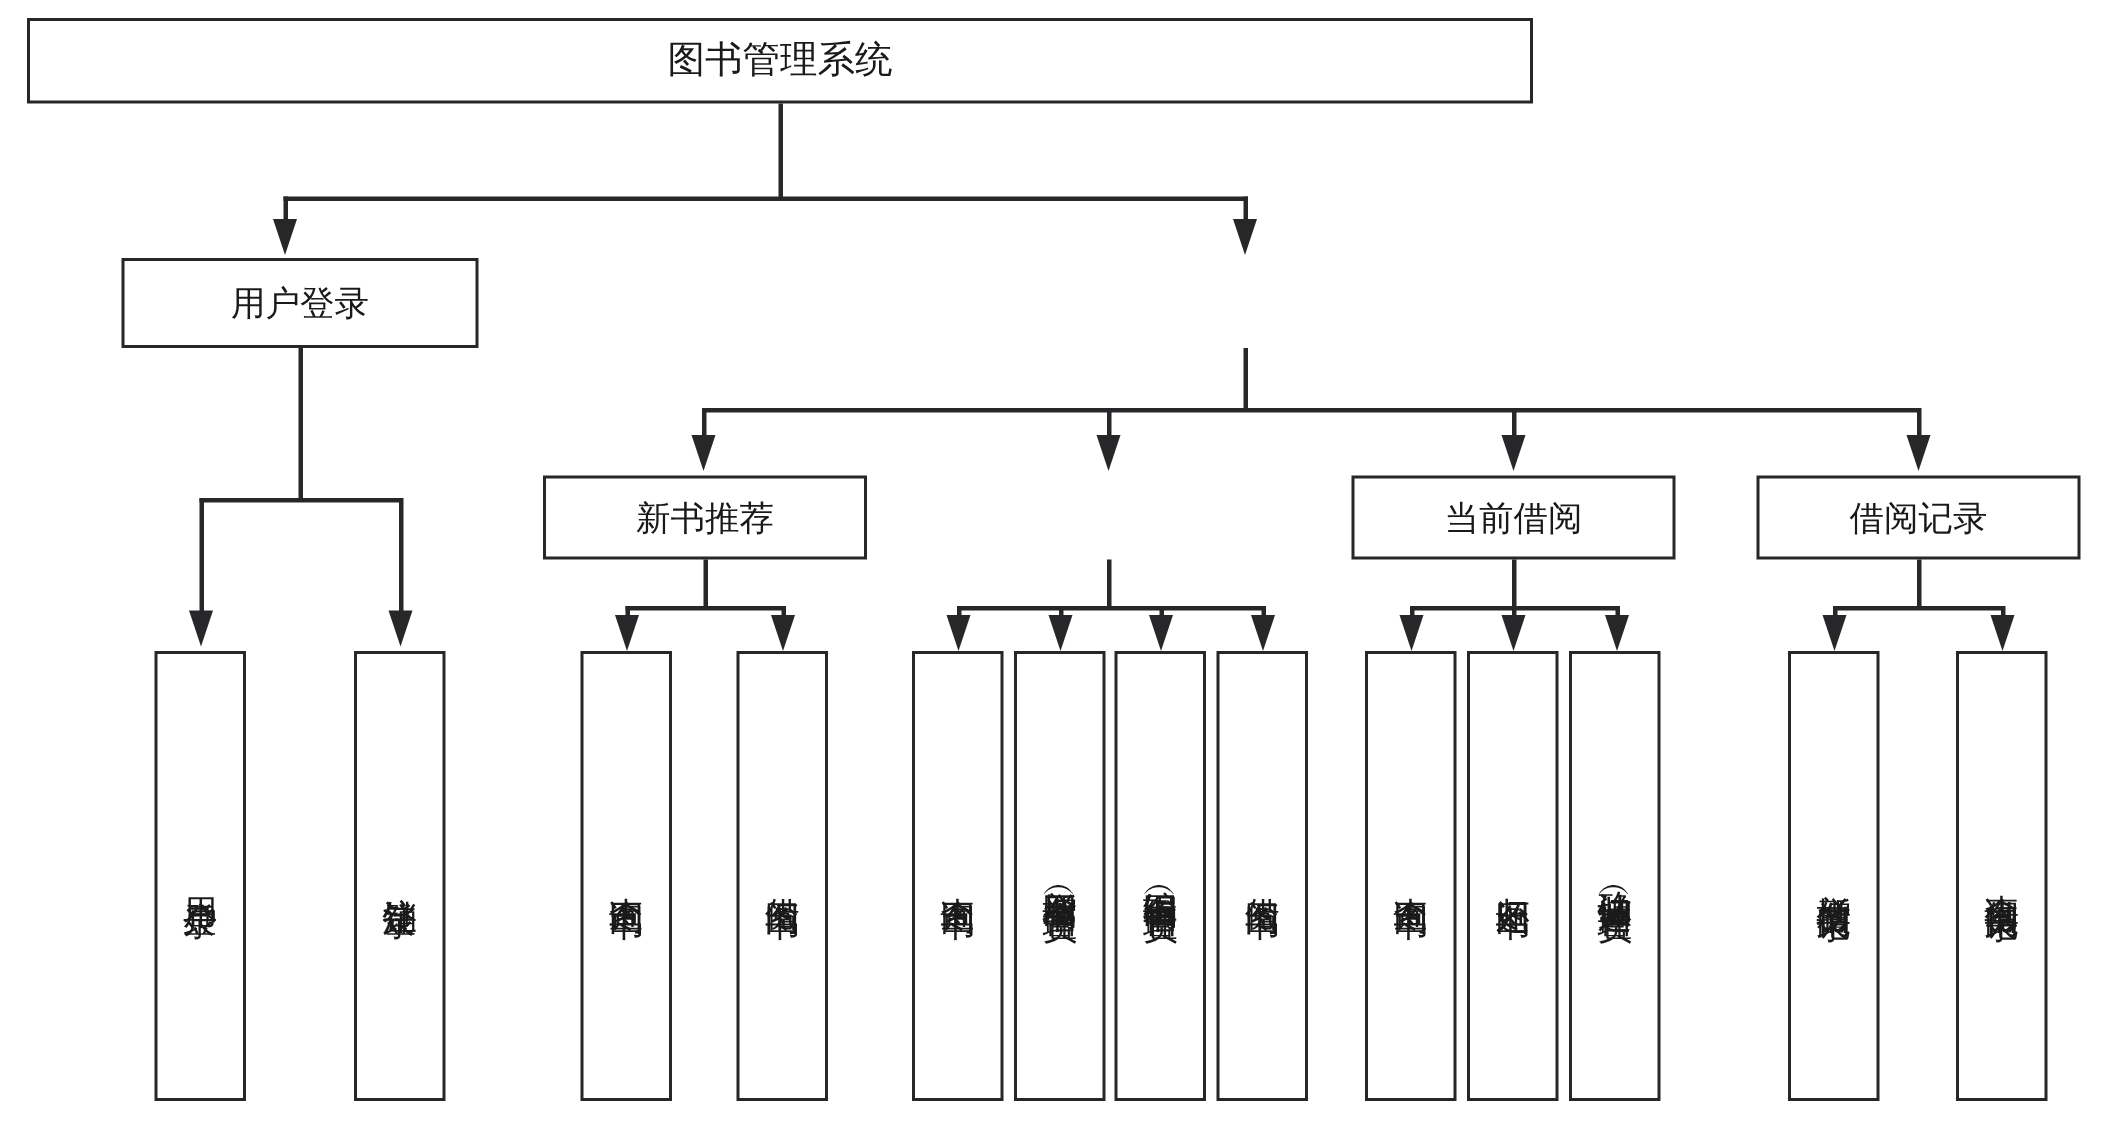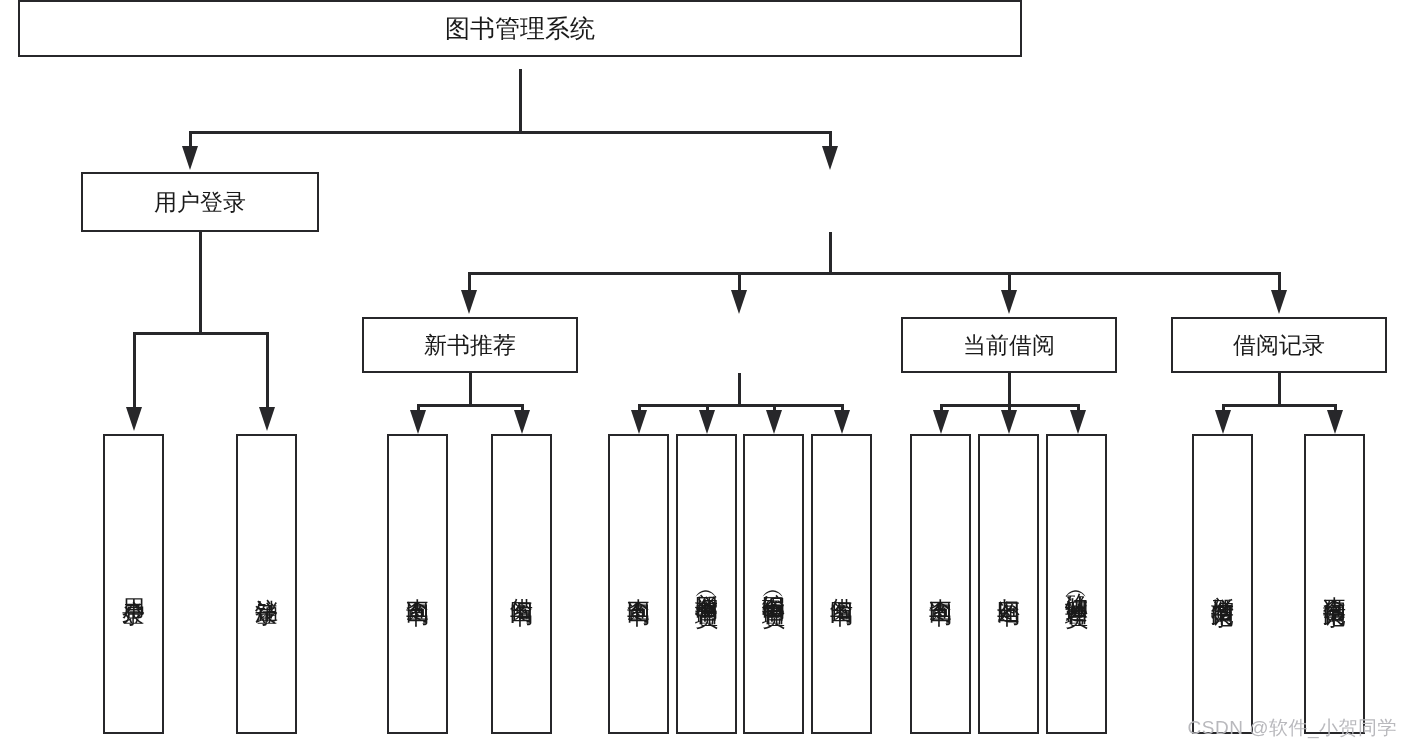--- a/index.html
+++ b/index.html
@@ -63,21 +63,21 @@
     letter-spacing:0.5px;
     white-space:nowrap;
     user-select:none;
   }
 </style>
 </head>
 <body>
 
 <div id="diagram">
 
-  <div class="node root" style="left:18px;top:0;width:1004px;height:57px;">
+  <div class="node root" style="left:18px;top:12px;width:1004px;height:57px;">
     <span class="lbl">图书管理系统</span>
   </div>
 
   <div class="conn vline" style="left:519px;top:69px;width:2.5px;height:64px;"></div>
 
   <div class="conn hline" style="left:189px;top:131px;width:643px;height:2.5px;"></div>
 
   <div class="conn vline" style="left:189px;top:131px;width:2.5px;height:18px;"></div>
   <div class="arrow" style="left:182px;top:146px;"></div>
 
@@ -188,15 +188,14 @@
     <span class="lbl">确认归还（管理员）</span>
   </div>
 
   <div class="node leaf" style="left:1192px;top:434px;width:61px;height:300px;">
     <span class="lbl">新增借阅记录</span>
   </div>
   <div class="node leaf" style="left:1304px;top:434px;width:61px;height:300px;">
     <span class="lbl">查询借阅记录</span>
   </div>
 
-  <div class="watermark">CSDN @软件_小贺同学</div>
 
 </div>
 
 </body></html>

